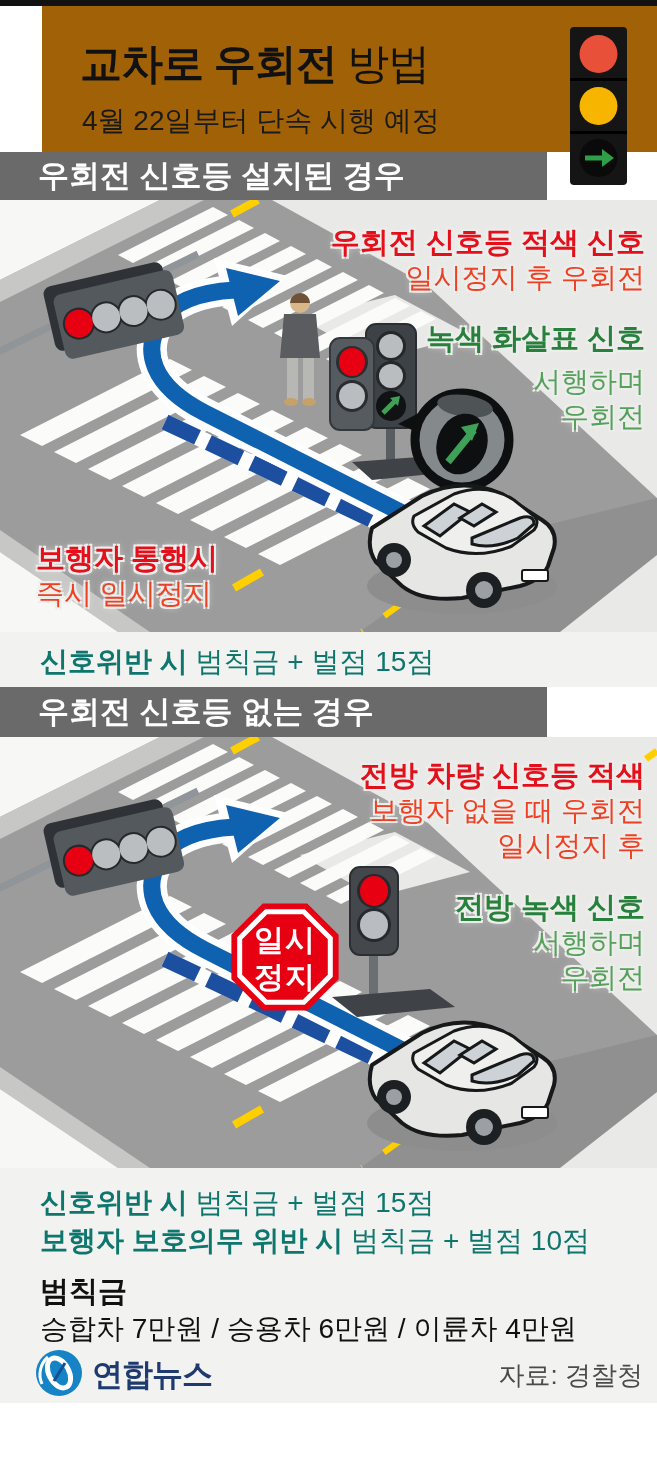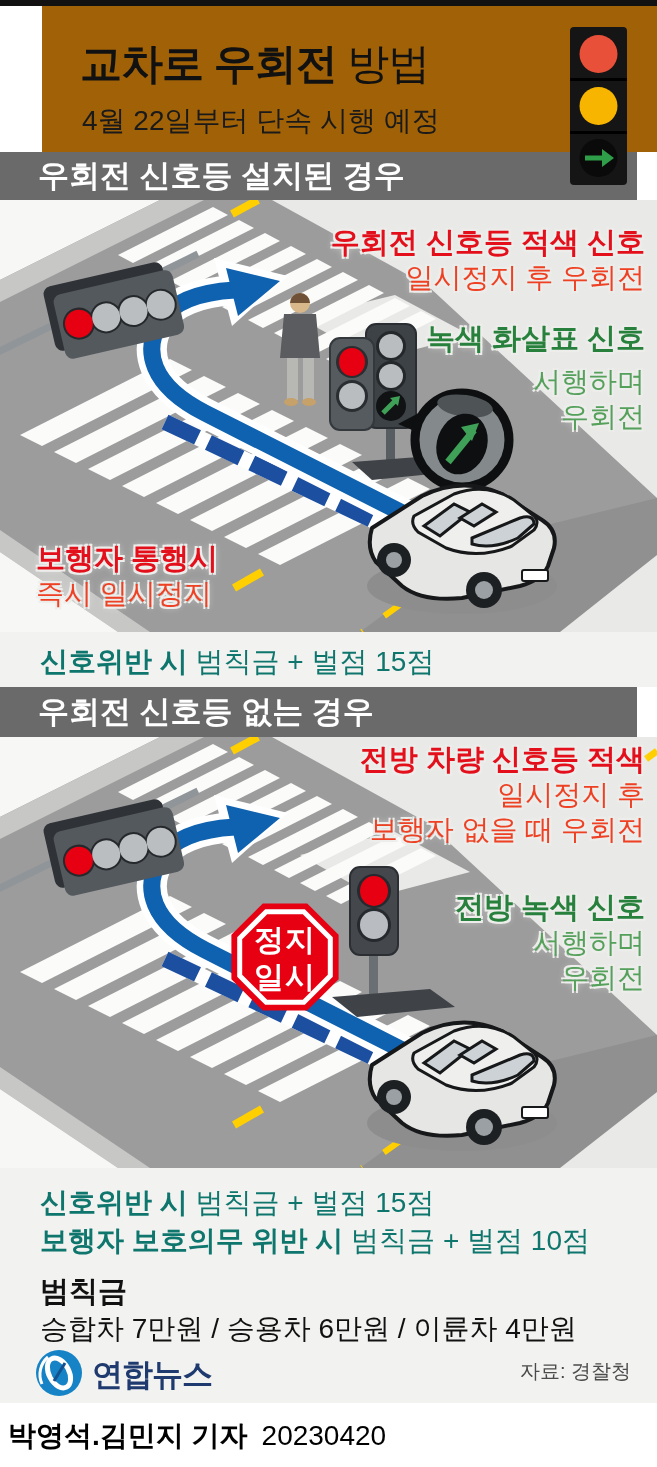--- a/index.html
+++ b/index.html
@@ -7,21 +7,21 @@
           font-family:"Liberation Sans","DejaVu Sans",sans-serif;}
   .top-border{position:absolute;left:0;top:0;width:657px;height:6px;background:#111;}
   
   .header{position:absolute;left:6px;top:6px;width:657px;height:146px;background:#a16207;margin-left:36px;}
   .title{position:absolute;left:38px;top:30px;font-size:42px;color:#111;letter-spacing:-1px;white-space:nowrap;}
   .title .b{font-weight:800;}
   .title .r{font-weight:400;}
   .subtitle{position:absolute;left:40px;top:96px;font-size:28px;font-weight:400;color:#1a1a1a;white-space:nowrap;text-align:center;}
   .tl-icon{position:absolute;left:570px;top:27px;width:57px;height:158px;z-index:30;}
   
-  .bar{position:absolute;left:0;width:637px;background:#6a6a6a;color:#fff;
+  .bar{position:absolute;left:0;width:547px;background:#6a6a6a;color:#fff;
        font-size:31px;font-weight:800;line-height:48px;padding-left:38px;box-sizing:border-box;white-space:nowrap;}
   .bar1{top:152px;height:48px;}
   .bar2{top:687px;height:50px;line-height:50px;}
   
   .diagram{position:absolute;left:0;width:657px;overflow:hidden;background:#9c9c9c;}
   .d1{top:200px;height:432px;}
   .d2{top:737px;height:431px;}
   .diagram svg{position:absolute;left:0;top:0;}
   .anno{position:absolute;z-index:20;white-space:nowrap;
         text-shadow:-2px -2px 0 #ededeb,2px -2px 0 #ededeb,-2px 2px 0 #ededeb,2px 2px 0 #ededeb,0 0 7px #ededeb;}
@@ -40,21 +40,21 @@
   .strip1 .penalty-line{top:11px;}
   .penalty-line .pb{font-weight:800;}
   .fines{position:absolute;left:0;top:1168px;width:657px;height:235px;background:#f2f2f0;}
   .fines .l1{top:16px;}
   .fines .l2{top:54px;}
   .fine-title{position:absolute;left:40px;top:104px;font-size:29px;font-weight:800;color:#111;}
   .fine-detail{position:absolute;left:40px;top:142px;font-size:28px;font-weight:400;color:#111;white-space:nowrap;}
   .logo-row{position:absolute;left:0;top:178px;width:657px;height:52px;}
   .yonhap-logo{position:absolute;left:34px;top:2px;width:50px;height:50px;}
   .logo-text{position:absolute;left:92px;top:8px;font-size:31px;font-weight:800;color:#1e3a6e;letter-spacing:-1px;}
-  .source{position:absolute;right:26px;top:12px;font-size:20px;color:#4b4b4b;}
+  .source{position:absolute;right:14px;top:12px;font-size:26px;color:#4b4b4b;}
   
   .byline{position:absolute;left:0;top:1403px;width:657px;height:64px;background:#fff;}
   .byline-text{position:absolute;left:8px;top:14px;font-size:28px;color:#000;white-space:nowrap;}
   .byline-text .bb{font-weight:800;}
   .byline-text .bd{font-weight:400;margin-left:14px;}
 </style>
 </head>
 <body>
 
 <div class="poster">
@@ -315,27 +315,27 @@
         <path d="M 62,58 L 92,36 L 108,44 L 78,68 Z" fill="#ccd2d5" stroke="#16181a" stroke-width="3"></path>
         <path d="M 98,50 L 120,36 L 134,44 L 112,58 Z" fill="#ccd2d5" stroke="#16181a" stroke-width="3"></path>
         <circle cx="32" cy="92" r="17" fill="#1d2023"></circle>
           <circle cx="32" cy="92" r="8" fill="#9aa0a4"></circle>
         <circle cx="122" cy="122" r="18" fill="#1d2023"></circle>
           <circle cx="122" cy="122" r="9" fill="#9aa0a4"></circle>
         <rect x="160" y="102" width="26" height="11" rx="2" fill="#fff" stroke="#16181a" stroke-width="2"></rect>
       </g>
     </svg>
     <div class="stop-text">
+      <div>일시</div>
       <div>정지</div>
-      <div>일시</div>
-    </div>
-    <div class="anno red right" style="right:12px;top:4px;">
+    </div>
+    <div class="anno red right" style="right:12px;top:20px;">
       <div class="bold">전방 차량 신호등 적색</div>
+      <div class="reg">보행자 없을 때 우회전</div>
       <div class="reg">일시정지 후</div>
-      <div class="reg">보행자 없을 때 우회전</div>
     </div>
     <div class="anno green right" style="right:12px;top:152px;">
       <div class="bold">전방 녹색 신호</div>
       <div class="reg">서행하며</div>
       <div class="reg">우회전</div>
     </div>
   </div>
 
   <div class="fines">
     <div class="penalty-line l1">
@@ -351,18 +351,13 @@
         <circle cx="25" cy="25" r="23" fill="#1583c5"></circle>
         <ellipse cx="25" cy="25" rx="10" ry="16" fill="none" stroke="#ffffff" stroke-width="5" transform="rotate(-28 25 25)"></ellipse>
         <path d="M 8,36 A 23,23 0 0 1 14,9" fill="none" stroke="#ffffff" stroke-width="3"></path>
         <line x1="20" y1="33" x2="31" y2="15" stroke="#15508e" stroke-width="3"></line>
       </svg>
       <div class="logo-text">연합뉴스</div>
       <div class="source">자료: 경찰청</div>
     </div>
   </div>
 
-  <div class="byline">
-    <div class="byline-text">
-      <span class="bb">박영석.김민지 기자</span><span class="bd">20230420</span>
-    </div>
-  </div>
 </div>
 
 </body></html>

